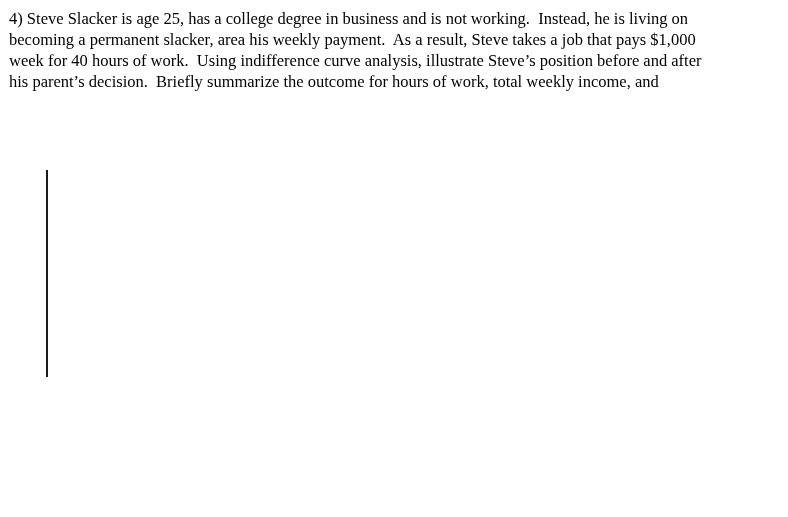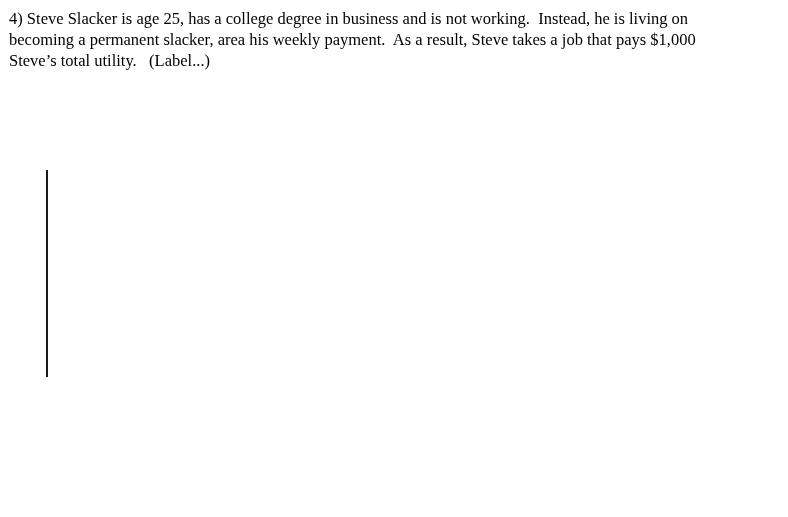--- a/index.html
+++ b/index.html
@@ -53,21 +53,22 @@
   }
 </style>
 </head>
 <body>
 
 <div class="page">
 
   <div class="question-text">
     <div class="question-line">4) Steve Slacker is age 25, has a college degree in business and is not working.  Instead, he is living on</div>
     <div class="question-line">becoming a permanent slacker, area his weekly payment.  As a result, Steve takes a job that pays $1,000</div>
-    <div class="question-line">Steve’s total utility.   (Label...)</div>
+    <div class="question-line">week for 40 hours of work.  Using indifference curve analysis, illustrate Steve’s position before and after</div>
+    <div class="question-line">his parent’s decision.  Briefly summarize the outcome for hours of work, total weekly income, and</div>
   </div>
 
   <div class="graph">
     <div class="y-axis"></div>
     <div class="x-axis"></div>
   </div>
 
 </div>
 
 </body></html>

